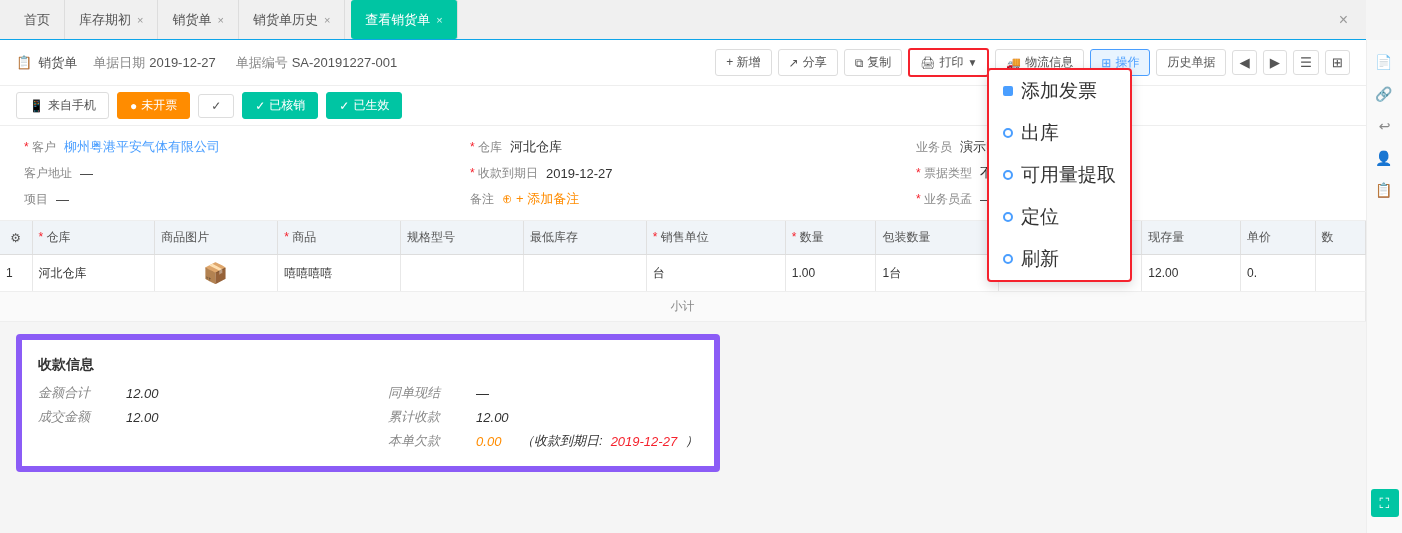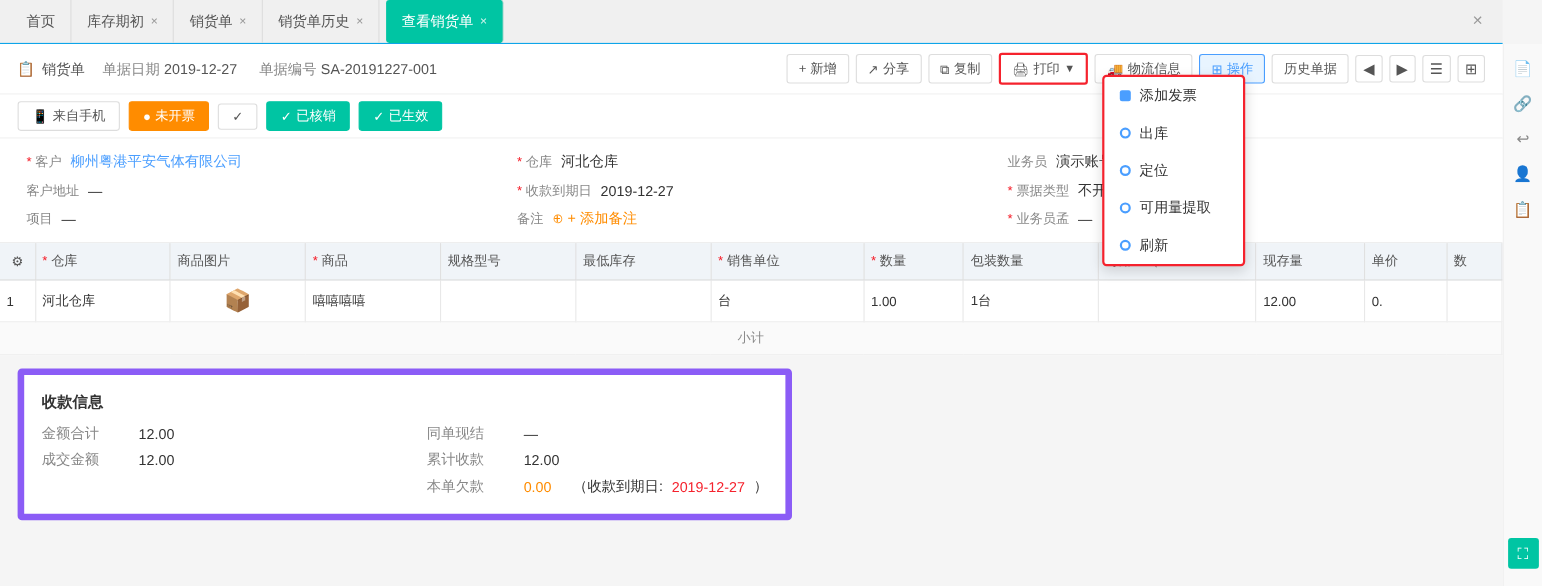--- a/index.html
+++ b/index.html
@@ -80,35 +80,35 @@
     .gear-col { width: 32px; text-align: center; }
 
     
     .bottom-info {
       margin: 12px 16px; padding: 16px;
       border: 6px solid #8b5cf6; border-radius: 4px;
       background: #fff; display: inline-block; min-width: 520px;
     }
     .bottom-title { font-weight: bold; font-size: 14px; margin-bottom: 10px; }
     .bottom-grid { display: grid; grid-template-columns: 1fr 1fr; gap: 6px 40px; }
-    .bottom-row { display: flex; align-items: center; gap: 8px; font-size: 13px; }
+    .bottom-row { display: flex; align-items: center; gap: 8px; font-size: 13px; font-style: italic; }
     .bottom-lbl { color: #888; width: 80px; }
     .bottom-val { color: #333; }
     .bottom-val.orange { color: #ff8c00; }
     .bottom-val.date { color: #f5222d; }
 
     
     .dropdown-popup {
       position: absolute; top: 68px; right: 270px;
       background: #fff; border: 2px solid #f5222d; border-radius: 4px;
       min-width: 130px; z-index: 100; box-shadow: 0 4px 12px rgba(0,0,0,0.15);
     }
     .dropdown-item {
       display: flex; align-items: center; gap: 8px;
-      padding: 8px 14px; font-size: 13px; color: #333; cursor: pointer;
+      padding: 8px 14px; font-size: 19px; color: #333; cursor: pointer;
     }
     .dropdown-item .dot { width: 10px; height: 10px; border-radius: 2px; display: inline-block; }
     .dot-blue { background: #4a9eff; }
     .dot-outline { width: 10px; height: 10px; border-radius: 50%; border: 2px solid #4a9eff; display: inline-block; }
 
     
     .right-sidebar {
       position: fixed; right: 0; top: 40px; width: 36px;
       background: #f9f9f9; border-left: 1px solid #eee;
       display: flex; flex-direction: column; align-items: center;
@@ -359,25 +359,25 @@
   <div class="dropdown-item">
     <span class="dot dot-blue"></span>
     <span>添加发票</span>
   </div>
   <div class="dropdown-item">
     <span class="dot-outline"></span>
     <span>出库</span>
   </div>
   <div class="dropdown-item">
     <span class="dot-outline"></span>
+    <span>可用量提取</span>
+  </div>
+  <div class="dropdown-item">
+    <span class="dot-outline"></span>
     <span>定位</span>
-  </div>
-  <div class="dropdown-item">
-    <span class="dot-outline"></span>
-    <span>可用量提取</span>
   </div>
   <div class="dropdown-item">
     <span class="dot-outline"></span>
     <span>刷新</span>
   </div>
 </div>
 
 <div class="right-sidebar">
   <div class="sidebar-icon">📄</div>
   <div class="sidebar-icon">🔗</div>

